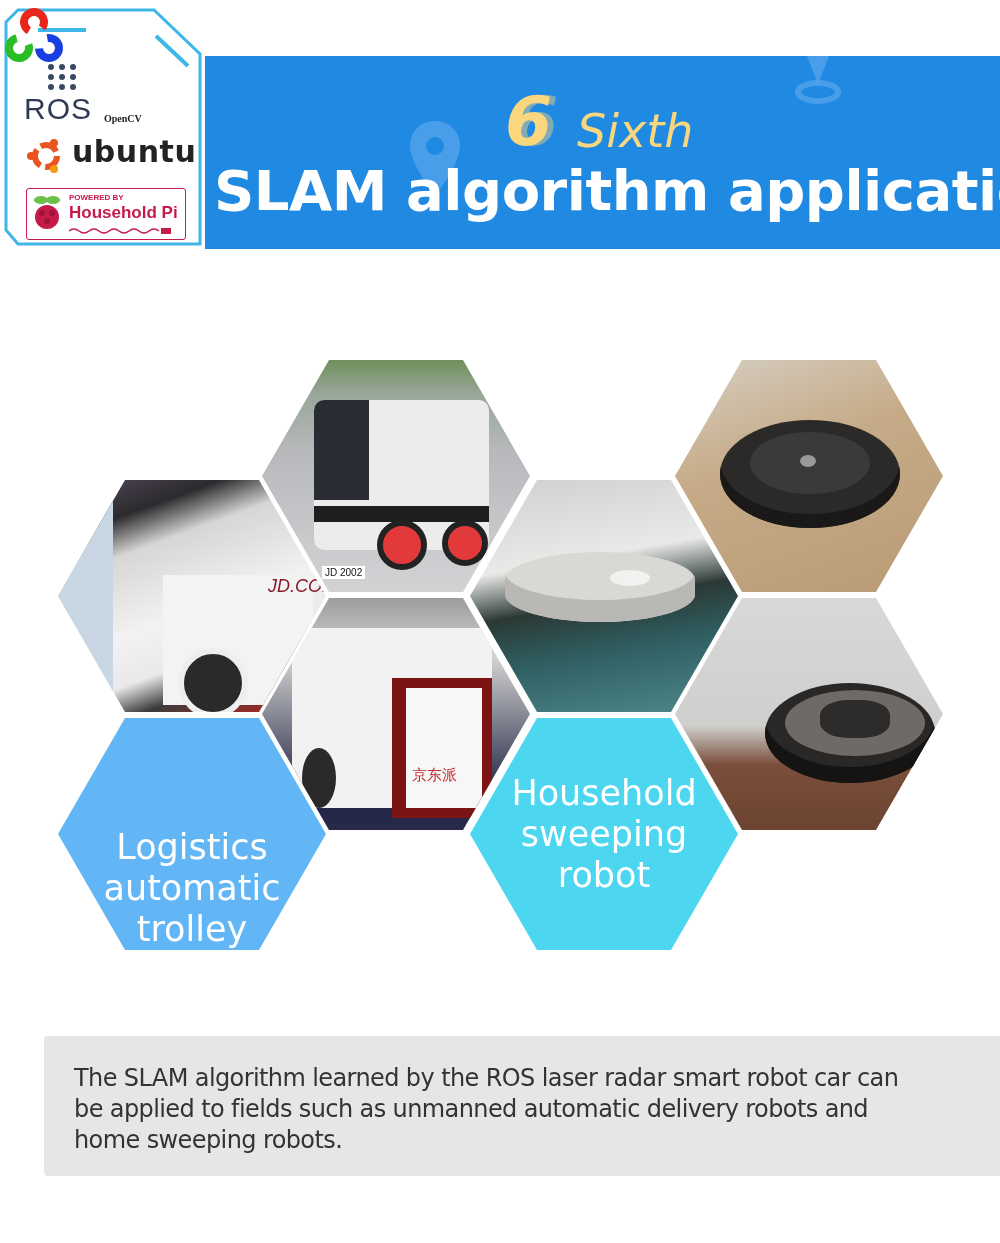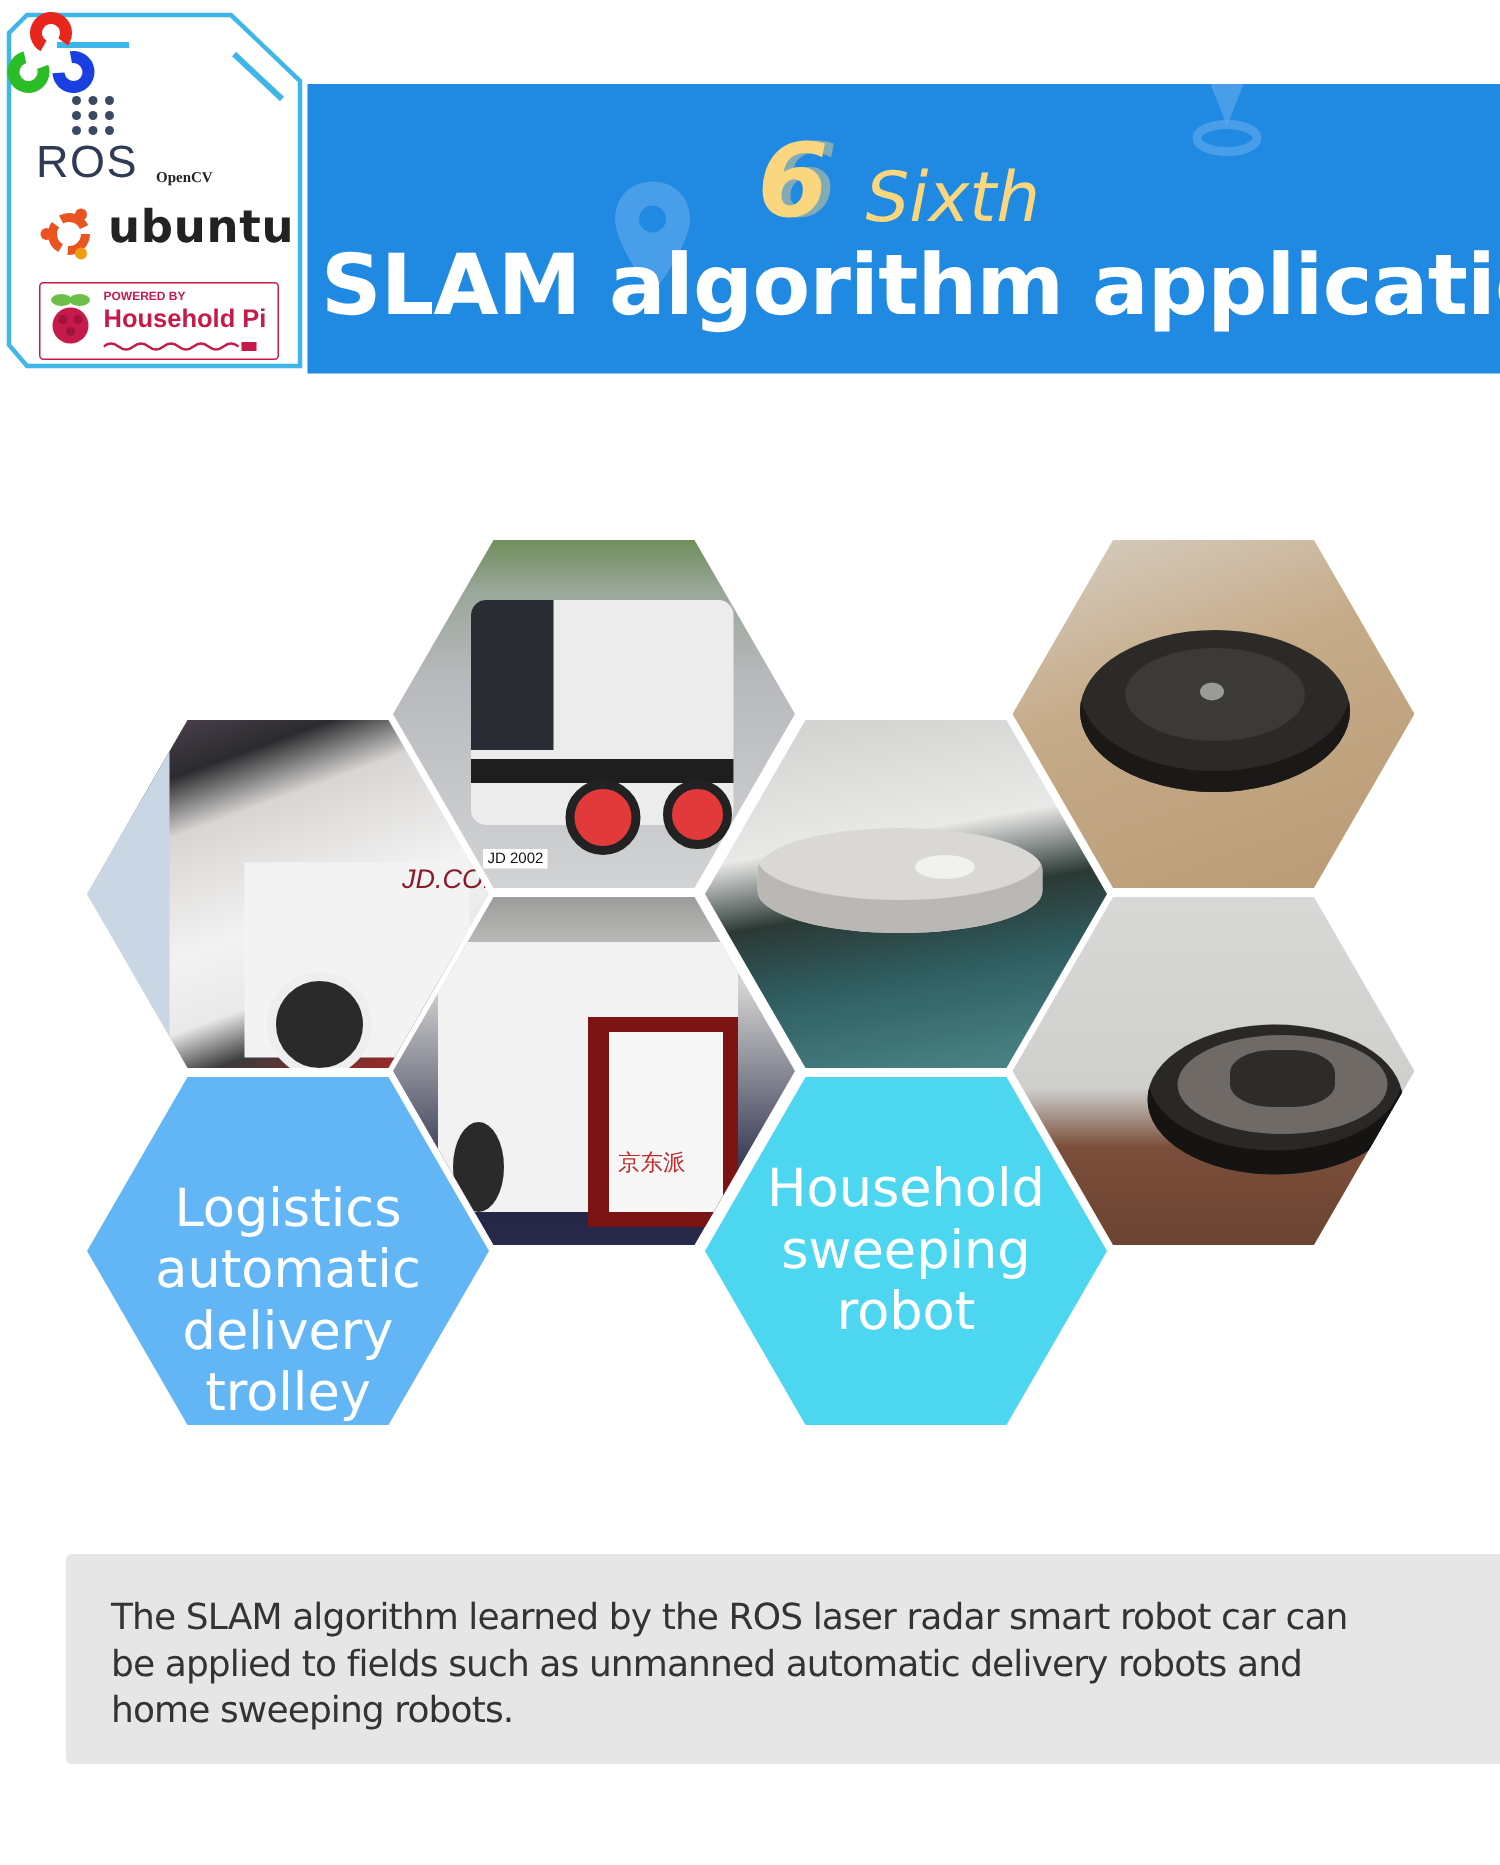--- a/index.html
+++ b/index.html
@@ -142,21 +142,20 @@
   <div class="img" style="background:linear-gradient(180deg,#d8d8d6 0%,#cfcfcd 55%,#7a4e3a 72%,#6c4432 100%);"></div>
   <div style="position:absolute;left:90px;top:85px;width:170px;height:100px;border-radius:50%;background:#2a2827;box-shadow:inset 0 -16px 0 #151413;"></div>
   <div style="position:absolute;left:110px;top:92px;width:140px;height:66px;border-radius:50%;background:#6f6a66;"></div>
   <div style="position:absolute;left:145px;top:102px;width:70px;height:38px;border-radius:40%;background:#2e2c2b;"></div>
 </div>
 
 <div class="hex label-hex" style="left:58px;top:718px;background:#62b6f5;align-items:flex-end;">
   <div>
     <div>Logistics</div>
     <div>automatic</div>
-    <div>delivery</div>
     <div>trolley</div>
   </div>
 </div>
 <div class="hex label-hex" style="left:470px;top:718px;background:#4dd6f0;">
   <div>
     <div>Household</div>
     <div>sweeping</div>
     <div>robot</div>
   </div>
 </div>

